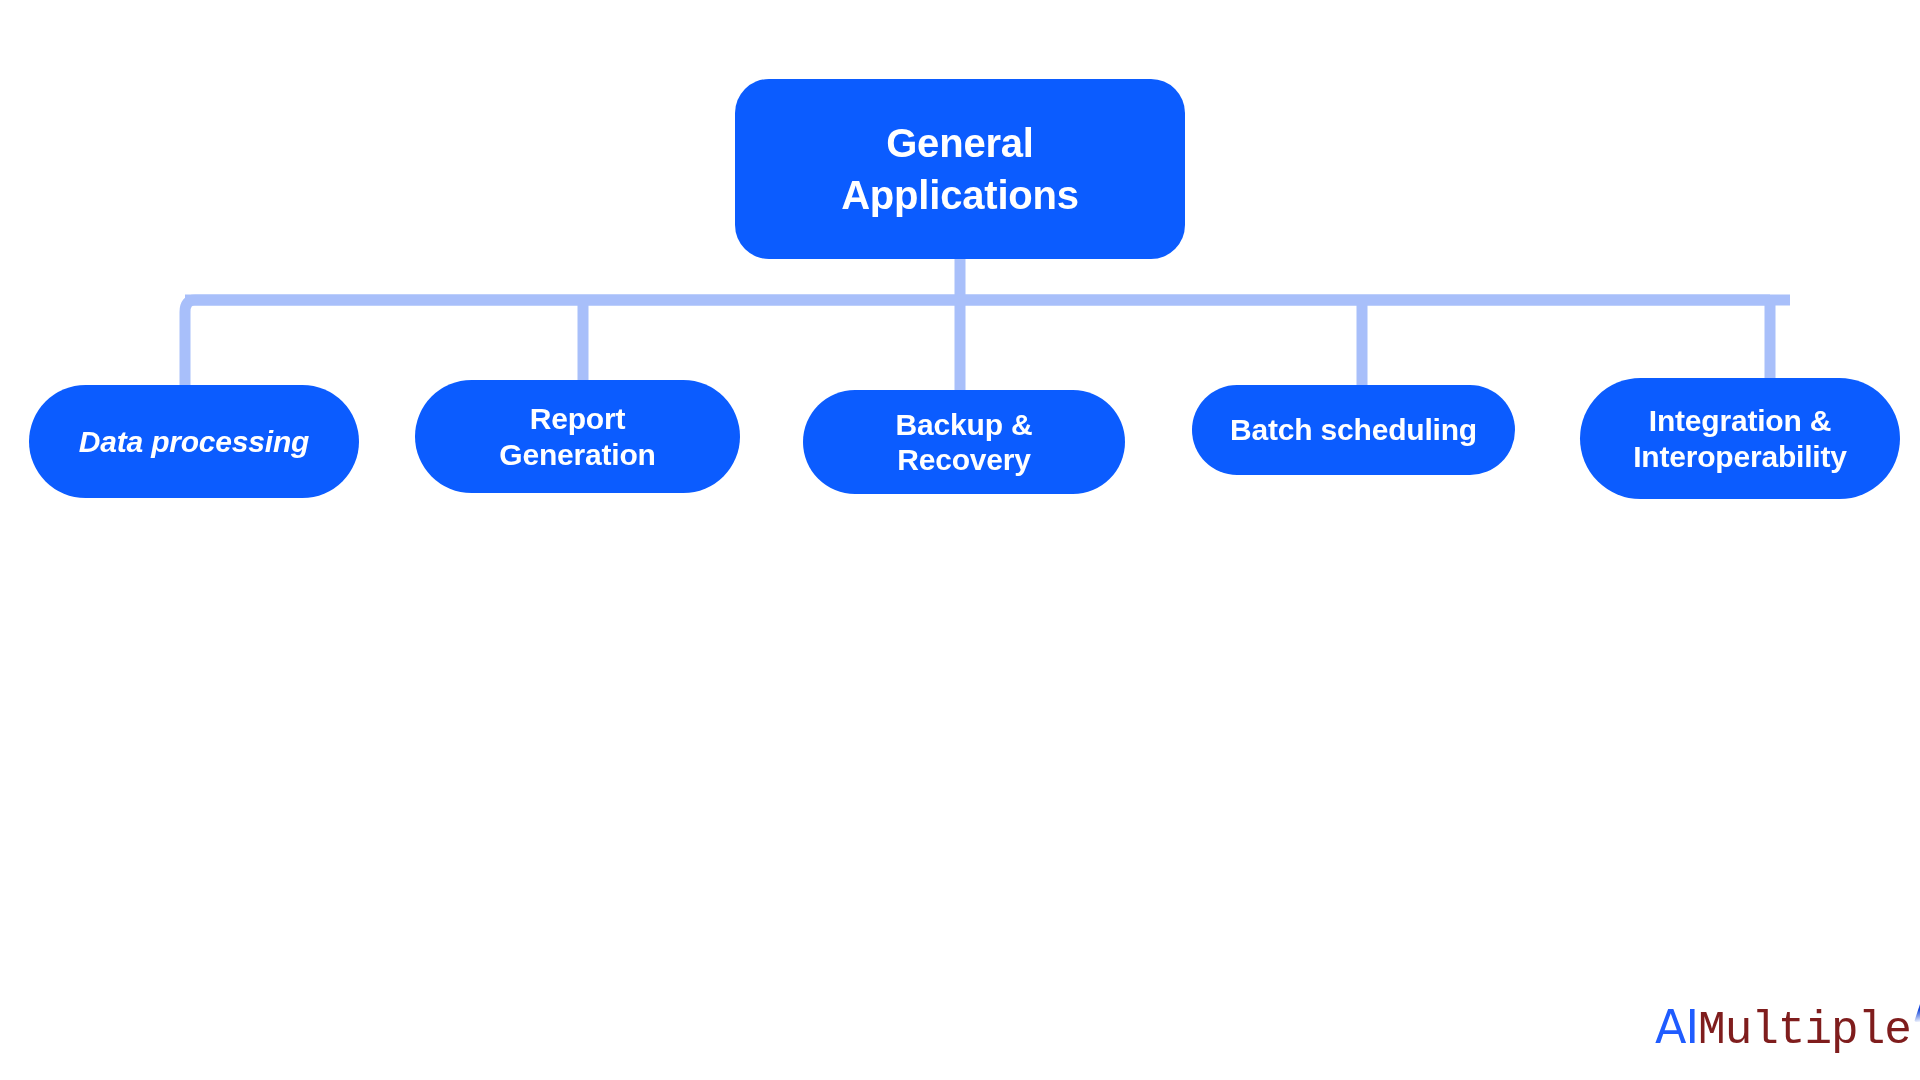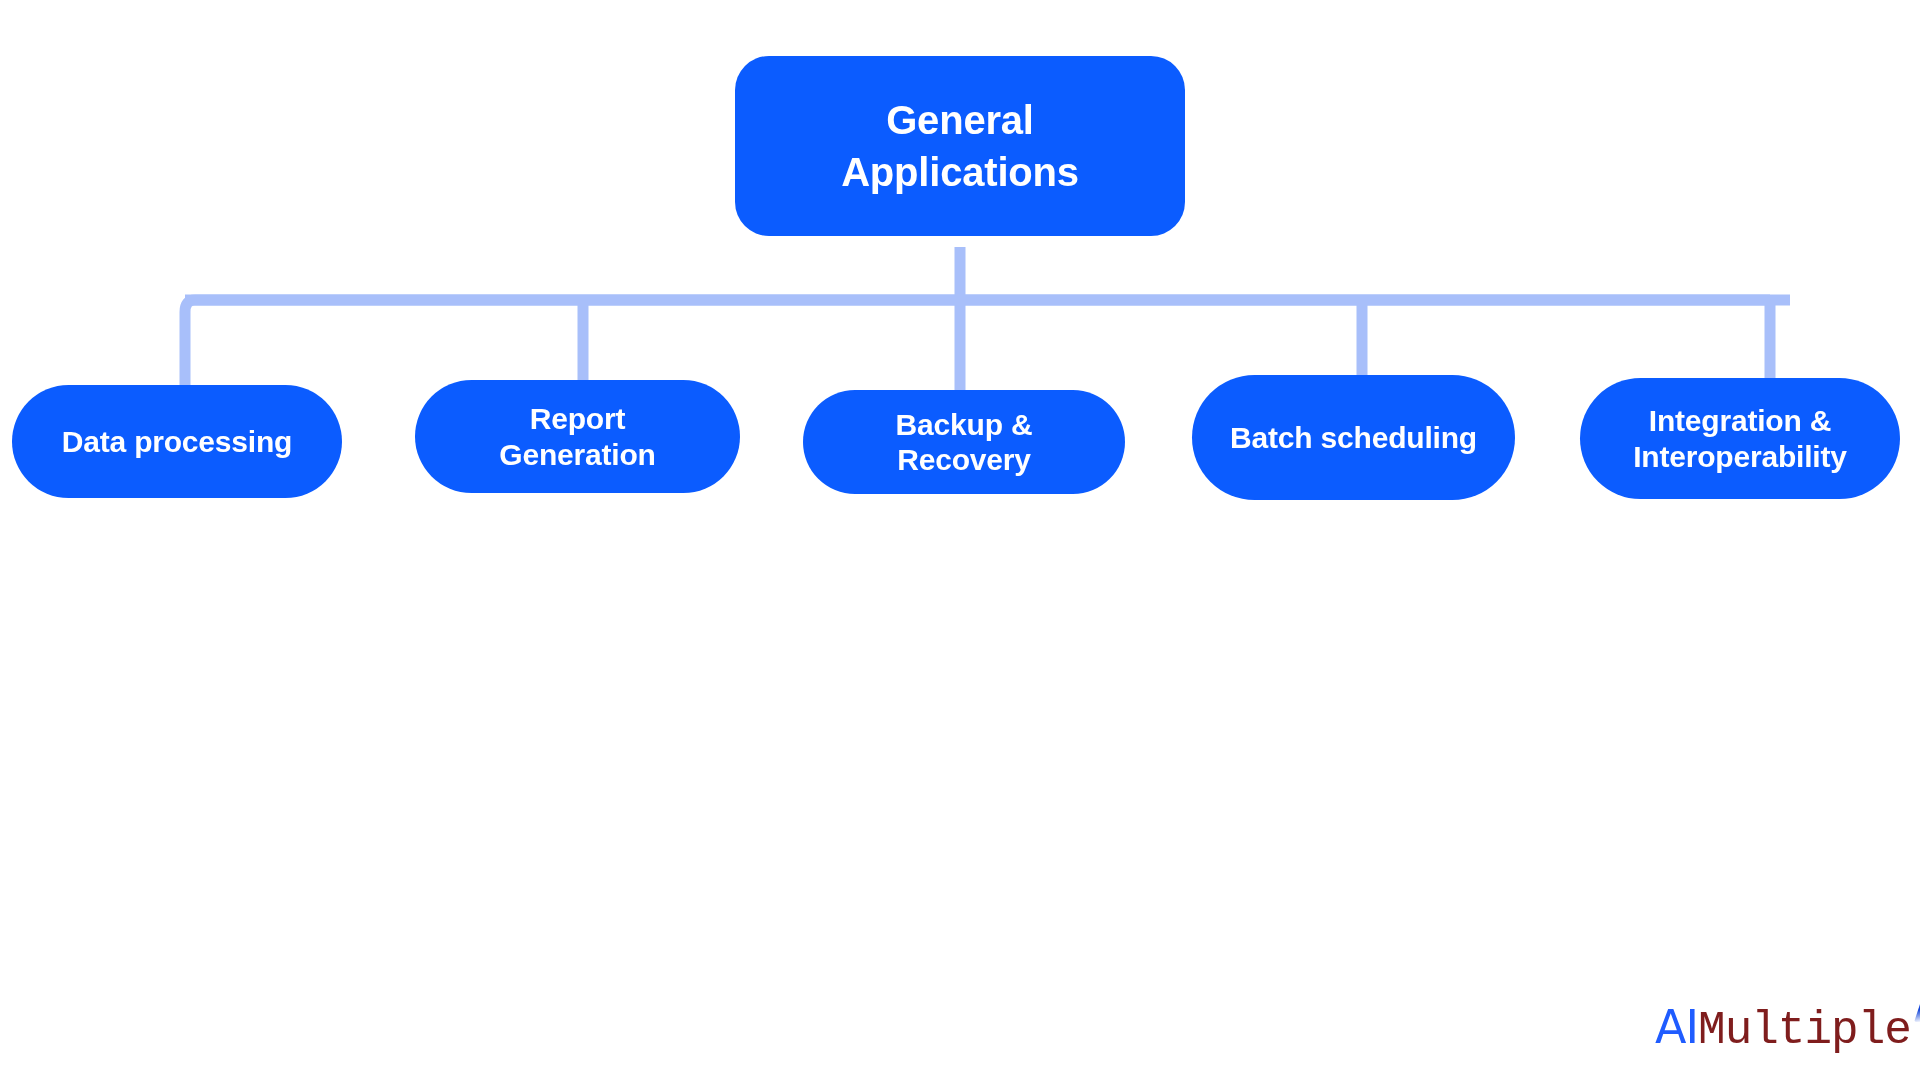--- a/index.html
+++ b/index.html
@@ -106,40 +106,40 @@
 
     <path d="M 1790 300 L 195 300 Q 185 300 185 312 L 185 398" stroke="#A8BFFA" stroke-width="11" fill="none"></path>
 
     <path d="M 583 300 L 583 400" stroke="#A8BFFA" stroke-width="11" fill="none"></path>
 
     <path d="M 1362 300 L 1362 398" stroke="#A8BFFA" stroke-width="11" fill="none"></path>
 
     <path d="M 1770 300 L 1770 390" stroke="#A8BFFA" stroke-width="11" fill="none"></path>
   </svg>
 
-  <div class="node root" style="left:735px; top:56px; width:450px; height:180px;">
+  <div class="node root" style="left:735px; top:79px; width:450px; height:180px;">
     <span>General
 Applications</span>
   </div>
 
-  <div class="node leaf" style="left:12px; top:385px; width:330px; height:113px;">
+  <div class="node leaf" style="left:29px; top:385px; width:330px; height:113px;font-style:italic;">
     <span class="leaf-label">Data processing</span>
   </div>
 
   <div class="node leaf" style="left:415px; top:380px; width:325px; height:113px;">
     <span class="leaf-label">Report
 Generation</span>
   </div>
 
   <div class="node leaf" style="left:803px; top:390px; width:322px; height:104px;">
     <span class="leaf-label">Backup &amp;
 Recovery</span>
   </div>
 
-  <div class="node leaf" style="left:1192px; top:375px; width:323px; height:125px;">
+  <div class="node leaf" style="left:1192px; top:385px; width:323px; height:90px;">
     <span class="leaf-label">Batch scheduling</span>
   </div>
 
   <div class="node leaf" style="left:1580px; top:378px; width:320px; height:121px;">
     <span class="leaf-label">Integration &amp;
 Interoperability</span>
   </div>
 
   <div id="logo" style="left:1655px; top:1000px;">
     <span class="logo-ai">AI</span>

